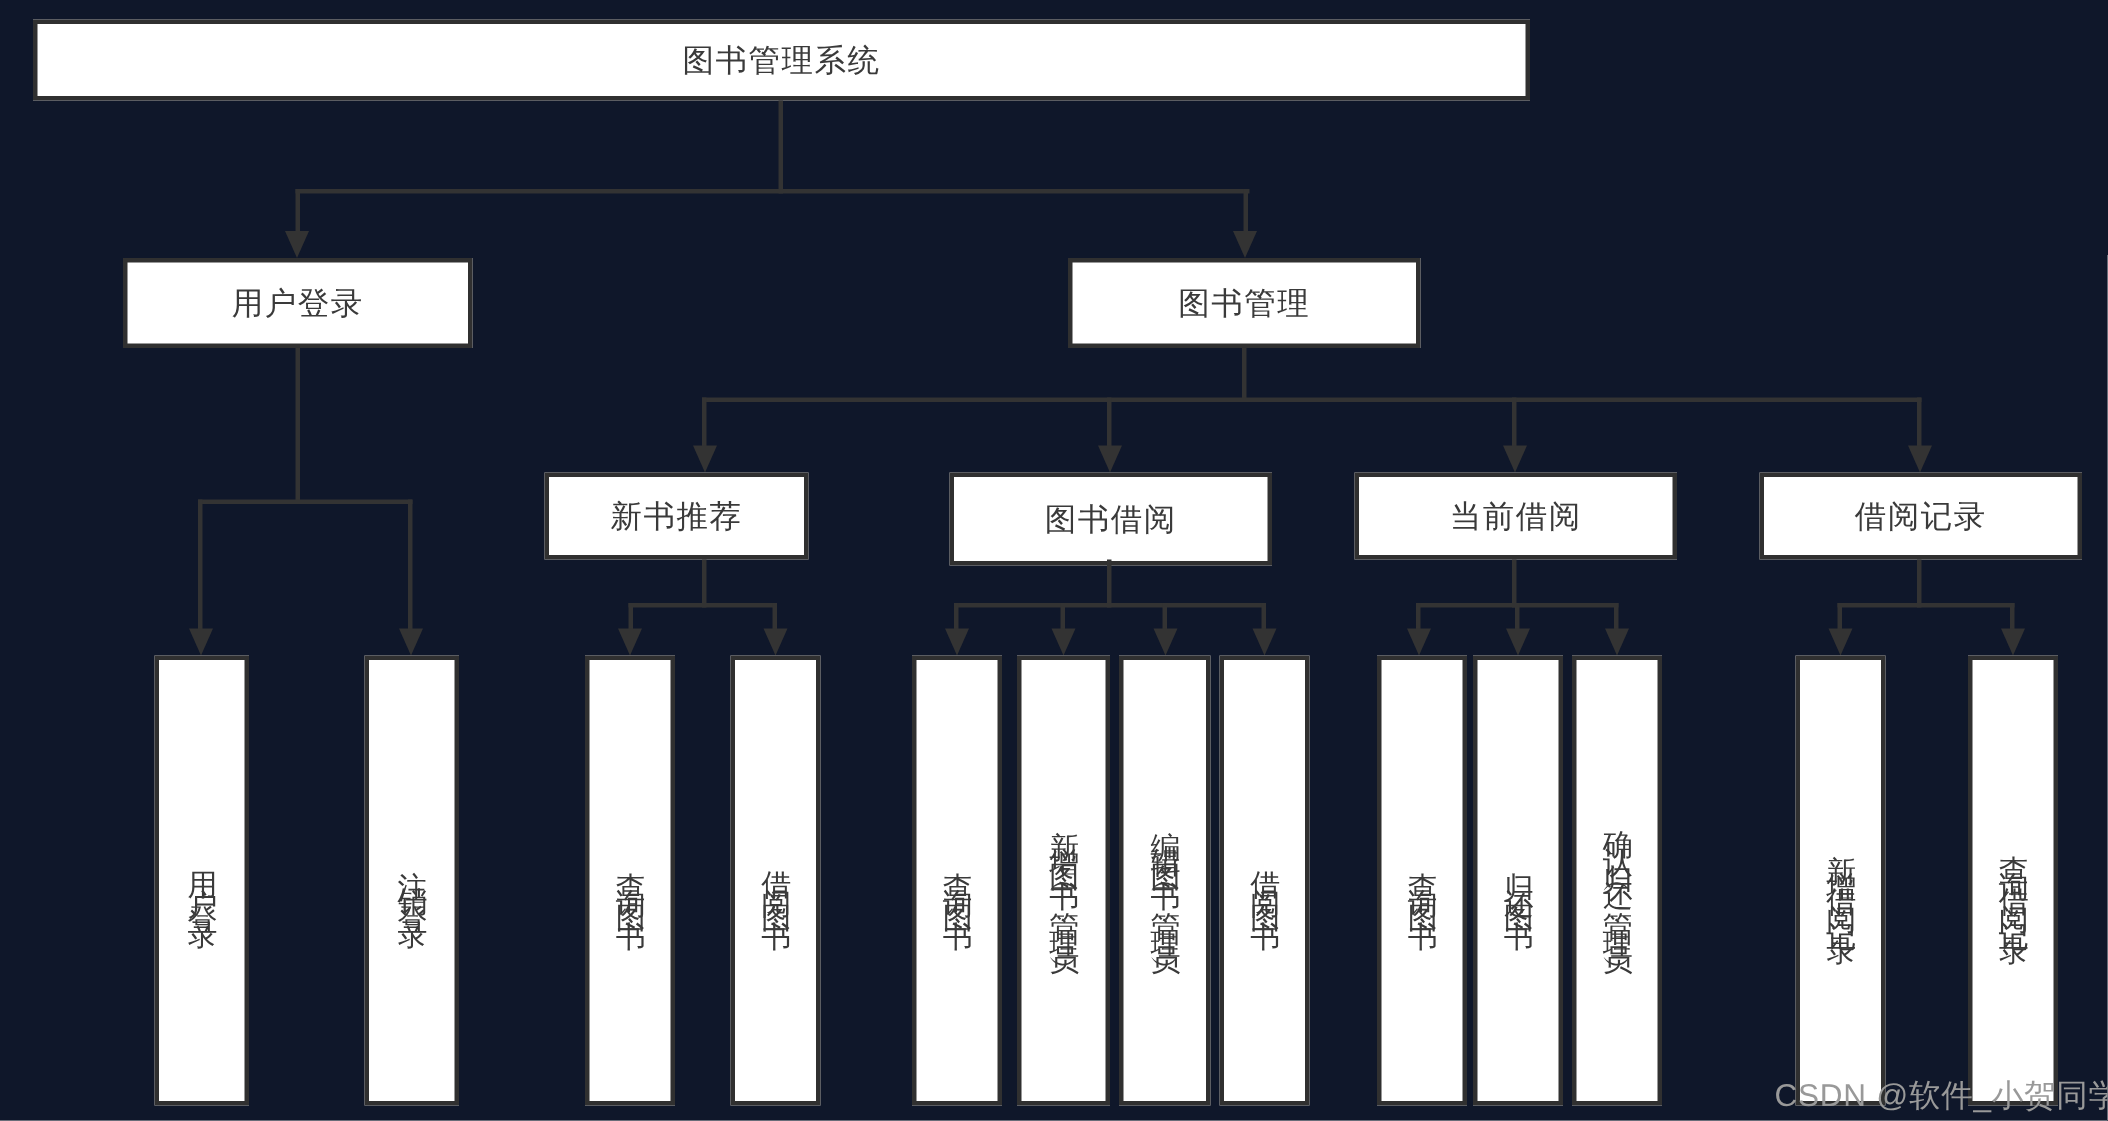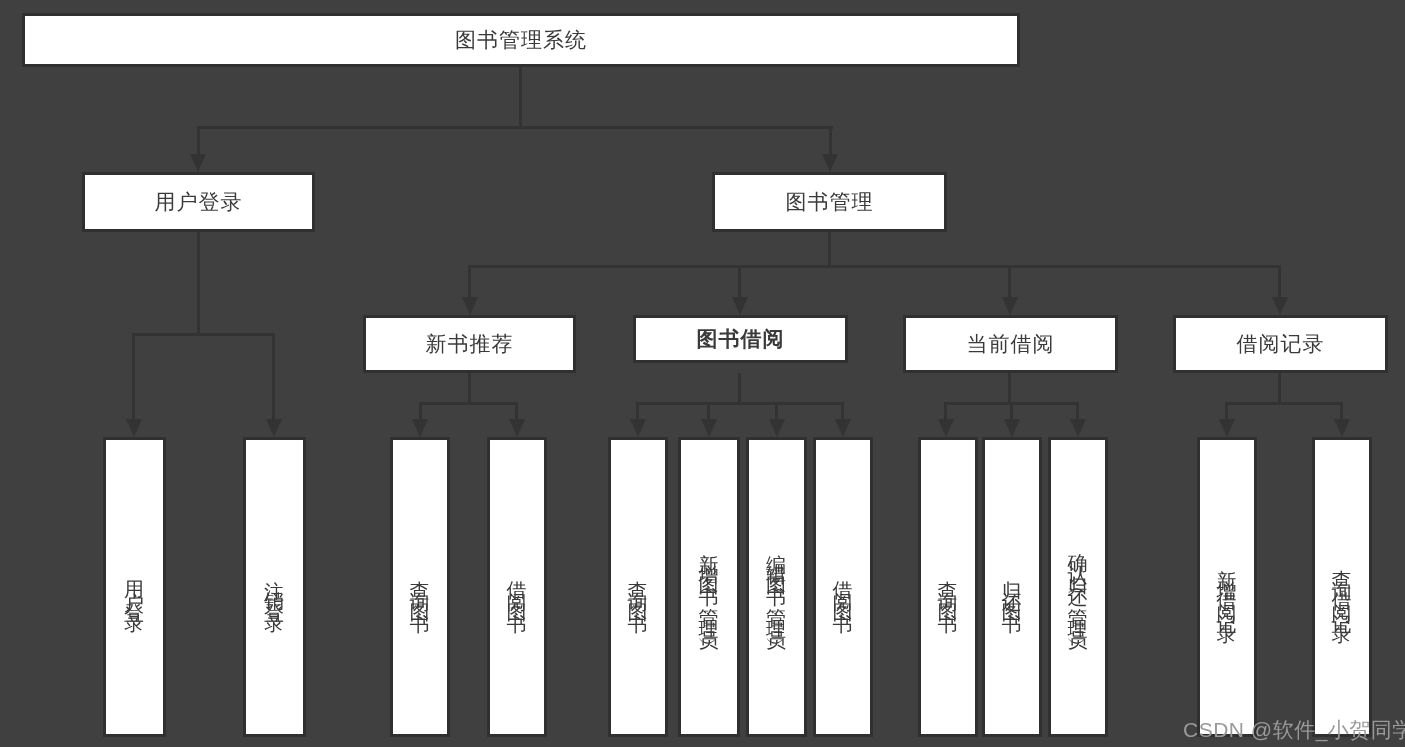--- a/index.html
+++ b/index.html
@@ -1,21 +1,21 @@
 <!DOCTYPE html>
 <html><head>
 <meta charset="utf-8">
 <style>
   html,body{margin:0;padding:0;}
   body{
     width:1405px;height:747px;background:#ffffff;
     font-family:"Liberation Sans","DejaVu Sans",sans-serif;
     overflow:hidden;
   }
-  .stage{position:relative;width:1405px;height:747px;background:#404040;}
+  .stage{position:relative;width:1405px;height:747px;background:#0f172a;}
   .box{
     position:absolute;box-sizing:border-box;
     border:3px solid #303030;background:#fff;
     display:flex;align-items:center;justify-content:center;
     color:#3a3a3a;
   }
   .hbox{font-size:21px;letter-spacing:1px;white-space:nowrap;}
   .vtext{
     writing-mode:vertical-rl;text-orientation:mixed;
     font-size:20px;letter-spacing:11px;line-height:1.1;
@@ -66,24 +66,24 @@
   <div class="hline" style="left:468px;top:265px;width:813px;"></div>
   <div class="vline" style="left:468px;top:265px;height:34px;"></div>
   <div class="arrow" style="left:462px;top:297px;"></div>
   <div class="vline" style="left:738px;top:265px;height:34px;"></div>
   <div class="arrow" style="left:732px;top:297px;"></div>
   <div class="vline" style="left:1008px;top:265px;height:34px;"></div>
   <div class="arrow" style="left:1002px;top:297px;"></div>
   <div class="vline" style="left:1278px;top:265px;height:34px;"></div>
   <div class="arrow" style="left:1272px;top:297px;"></div>
 
-  <div class="box hbox" style="left:363px;top:315px;width:213px;height:58px;">
+  <div class="box hbox" style="left:363px;top:315px;width:176px;height:58px;">
     <span>新书推荐</span>
   </div>
-  <div class="box hbox" style="left:633px;top:315px;width:215px;height:48px;font-weight:bold;">
+  <div class="box hbox" style="left:633px;top:315px;width:215px;height:62px;">
     <span>图书借阅</span>
   </div>
   <div class="box hbox" style="left:1173px;top:315px;width:215px;height:58px;">
     <span>借阅记录</span>
   </div>
   <div class="box hbox" style="left:903px;top:315px;width:215px;height:58px;">
     <span>当前借阅</span>
   </div>
 
   <div class="vline" style="left:468px;top:373px;height:32px;"></div>

